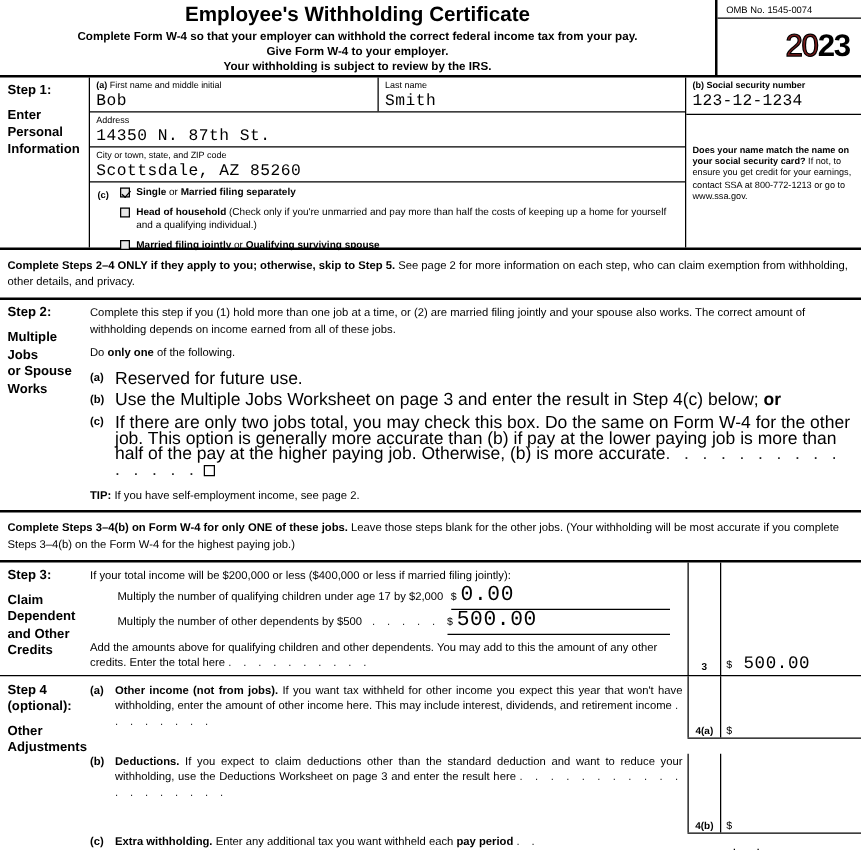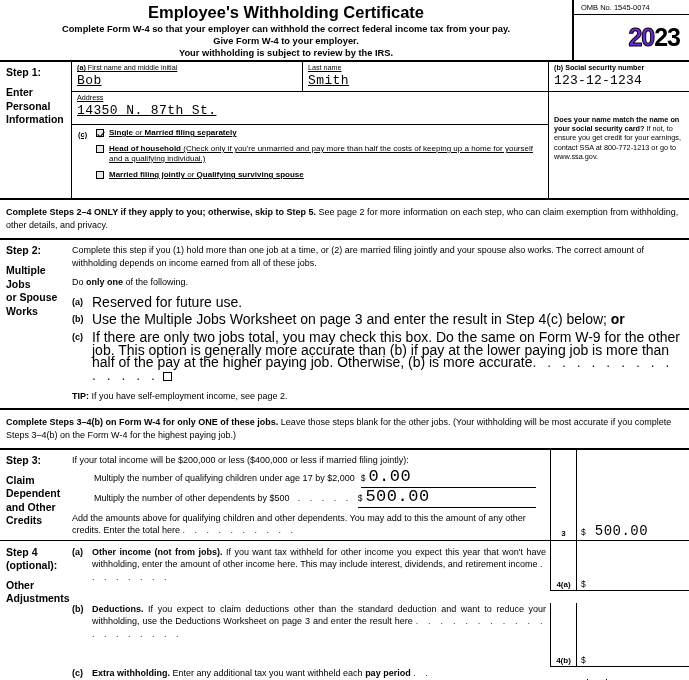--- a/index.html
+++ b/index.html
@@ -50,39 +50,39 @@
     font-size: 7.5px;
     padding: 3px 0 2px 7px;
     border-bottom: 1px solid #000;
   }
   .yearbox {
     flex: 1;
     display: flex; align-items: center; justify-content: flex-end;
     padding-right: 9px;
   }
   .yr-hollow {
-    font-size: 25px; font-weight: bold; line-height: 1;
-    color: #6d28d9;
+    font-size: 25px; font-weight: normal; line-height: 1;
+    color: #7f1d1d;
     -webkit-text-stroke: 1px #000;
     letter-spacing: -1px;
   }
   .yr-solid { font-size: 25px; font-weight: bold; line-height: 1; letter-spacing: -1px; }
 
   
   .step1 { display: flex; border-bottom: 2px solid #000; height: 138px; }
   .step-label-col {
     width: 72px;
     padding: 4px 4px 0 6px;
     border-right: 1px solid #000;
   }
   .step-hd { font-size: 10.5px; font-weight: bold; line-height: 13px; }
   .step-sub { font-size: 10.5px; font-weight: bold; line-height: 13.5px; margin-top: 7px; }
 
   .step1-main { flex: 1; display: flex; }
-  .step1-left { flex: 1; display: flex; flex-direction: column; border-right: 1px solid #000; text-decoration: underline; }
+  .step1-left { flex: 1; display: flex; flex-direction: column; border-right: 1px solid #000; }
   .step1-right { width: 140px; display: flex; flex-direction: column; gap: 21px; }
 
   .name-row { display: flex; border-bottom: 1px solid #000; height: 30px; }
   .fld { padding: 1px 0 0 5px; position: relative; }
   .fld-lbl { font-size: 7.2px; line-height: 9px; }
   .fld-lbl b { font-weight: bold; }
   .fld-val {
     font-family: "Liberation Mono", monospace;
     font-size: 13px; line-height: 17px;
     letter-spacing: 0.4px;
@@ -264,20 +264,24 @@
             <div class="fld-lbl">Last name</div>
             <div class="fld-val">Smith</div>
           </div>
         </div>
 
         <div class="fld addr-row">
           <div class="fld-lbl">Address</div>
           <div class="fld-val">14350 N. 87th St.</div>
         </div>
 
+        <div class="fld city-row">
+          <div class="fld-lbl">City or town, state, and ZIP code</div>
+          <div class="fld-val">Scottsdale, AZ 85260</div>
+        </div>
 
         <div class="cblock">
           <div class="c-letter">(c)</div>
           <div class="c-list">
 
             <div class="c-row">
               <div class="cbx checked"></div>
               <div class="c-txt"><b>Single</b><span> or </span><b>Married filing separately</b></div>
             </div>
 
@@ -328,21 +332,21 @@
         <div class="itm-t">Reserved for future use.</div>
       </div>
 
       <div class="itm">
         <div class="itm-k">(b)</div>
         <div class="itm-t"><span>Use the Multiple Jobs Worksheet on page 3 and enter the result in Step 4(c) below; </span><b>or</b></div>
       </div>
 
       <div class="itm">
         <div class="itm-k">(c)</div>
-        <div class="itm-t"><span>If there are only two jobs total, you may check this box. Do the same on Form W-9 for the other job. This option is generally more accurate than (b) if pay at the lower paying job is more than half of the pay at the higher paying job. Otherwise, (b) is more accurate</span><span class="dotline">. . . . . . . . . . . . . . .</span><span class="bigbox"></span></div>
+        <div class="itm-t"><span>If there are only two jobs total, you may check this box. Do the same on Form W-4 for the other job. This option is generally more accurate than (b) if pay at the lower paying job is more than half of the pay at the higher paying job. Otherwise, (b) is more accurate</span><span class="dotline">. . . . . . . . . . . . . . .</span><span class="bigbox"></span></div>
       </div>
 
       <div class="tip"><b>TIP:</b><span> If you have self-employment income, see page 2.</span></div>
     </div>
   </div>
 
   <div class="notice"><b>Complete Steps 3–4(b) on Form W-4 for only ONE of these jobs.</b><span> Leave those steps blank for the other jobs. (Your withholding will be most accurate if you complete Steps 3–4(b) on the Form W-4 for the highest paying job.)</span></div>
 
   <div class="step3">
     <div class="step-label-col" style="border-right:none;width:72px;">

